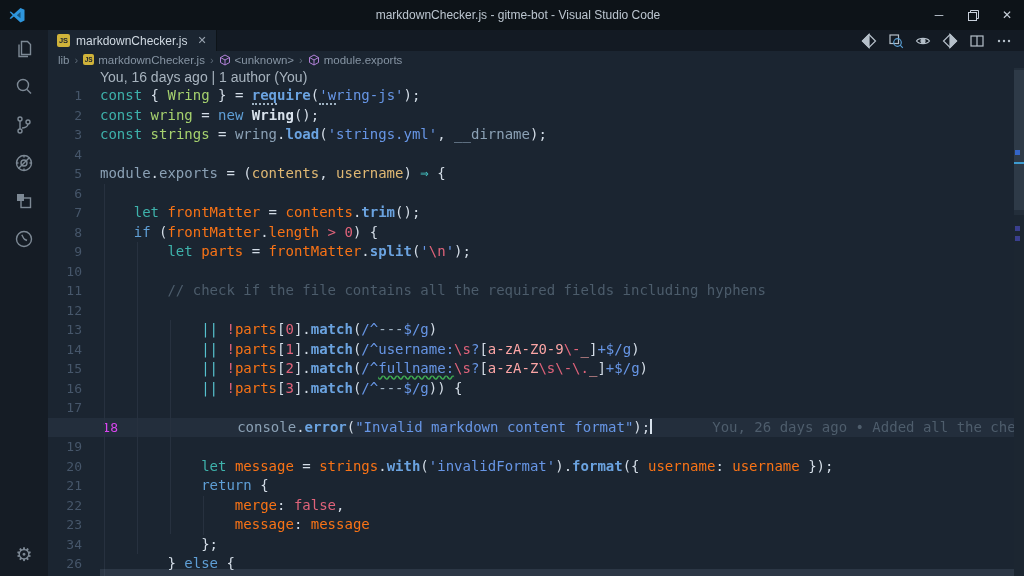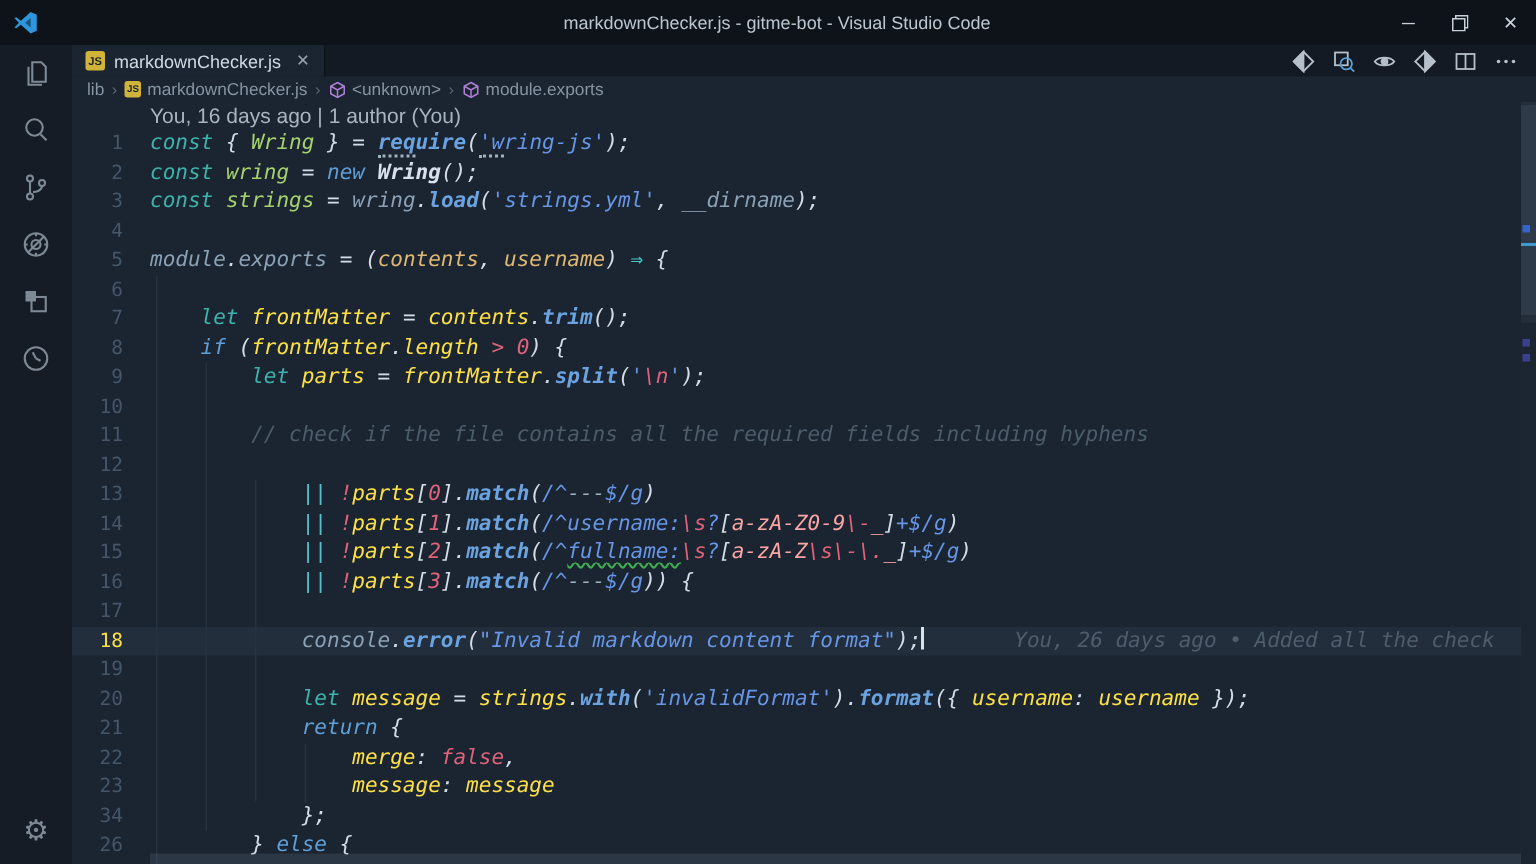--- a/index.html
+++ b/index.html
@@ -46,26 +46,26 @@
   .jsicon.small { width:11px; height:11px; font-size:6.5px; }
 
   
   .codearea { position:absolute; left:0; top:38px; right:0; bottom:0; overflow:hidden;
               font-family:"DejaVu Sans Mono", monospace; font-size:14px; }
   .codelens { height:18px; line-height:18px; padding-left:52px; color:#a8b4bf; font-size:14px;
               font-family:"Liberation Sans", sans-serif; }
   .line { display:flex; height:19.5px; line-height:19.5px; white-space:pre; }
   .line.cur { background:#232e3c; }
   .ln { flex:0 0 34px; width:34px; text-align:right; color:#46566a; font-size:13px; }
-  .line.cur .ln { color:#fde047; }
-  .codetext { margin-left:18px; white-space:pre;font-style:italic; }
+  .line.cur .ln { color:#d946ef;margin-left:36px; }
+  .codetext { margin-left:18px; white-space:pre; }
 
   
   .t{color:#3eb2ab}.k{color:#5f9fd6}.f{color:#6ba3e0;font-weight:bold}.s{color:#6796e6}
-  .e{color:#e0637a}.g{color:#a6d26e}.w{color:#d3dce6}.v{color:#fde047}.d{color:#8ba1b5}
+  .e{color:#e0637a}.g{color:#a6d26e}.w{color:#d3dce6}.v{color:#f97316}.d{color:#8ba1b5}
   .c{color:#4c5c6b}.o{color:#e0b873}.a{color:#45c2c2}.y{color:#56c1ce}.r{color:#fca5a5}
   .n{color:#9fb2c2}.b{color:#d9e2ec;font-weight:bold}
   .h{border-bottom:2px dotted #9fb2c2; padding-bottom:0px;}
   .q{text-decoration:underline wavy #3fae52; text-underline-offset:2px;}
 
   .cursor { display:inline-block; width:2px; height:15px; background:#d8e2ec; vertical-align:-2px; }
   .blame { color:#4e5d6c; margin-left:60px; }
 
   
   .guide { position:absolute; width:1px; background:#27313f; }

